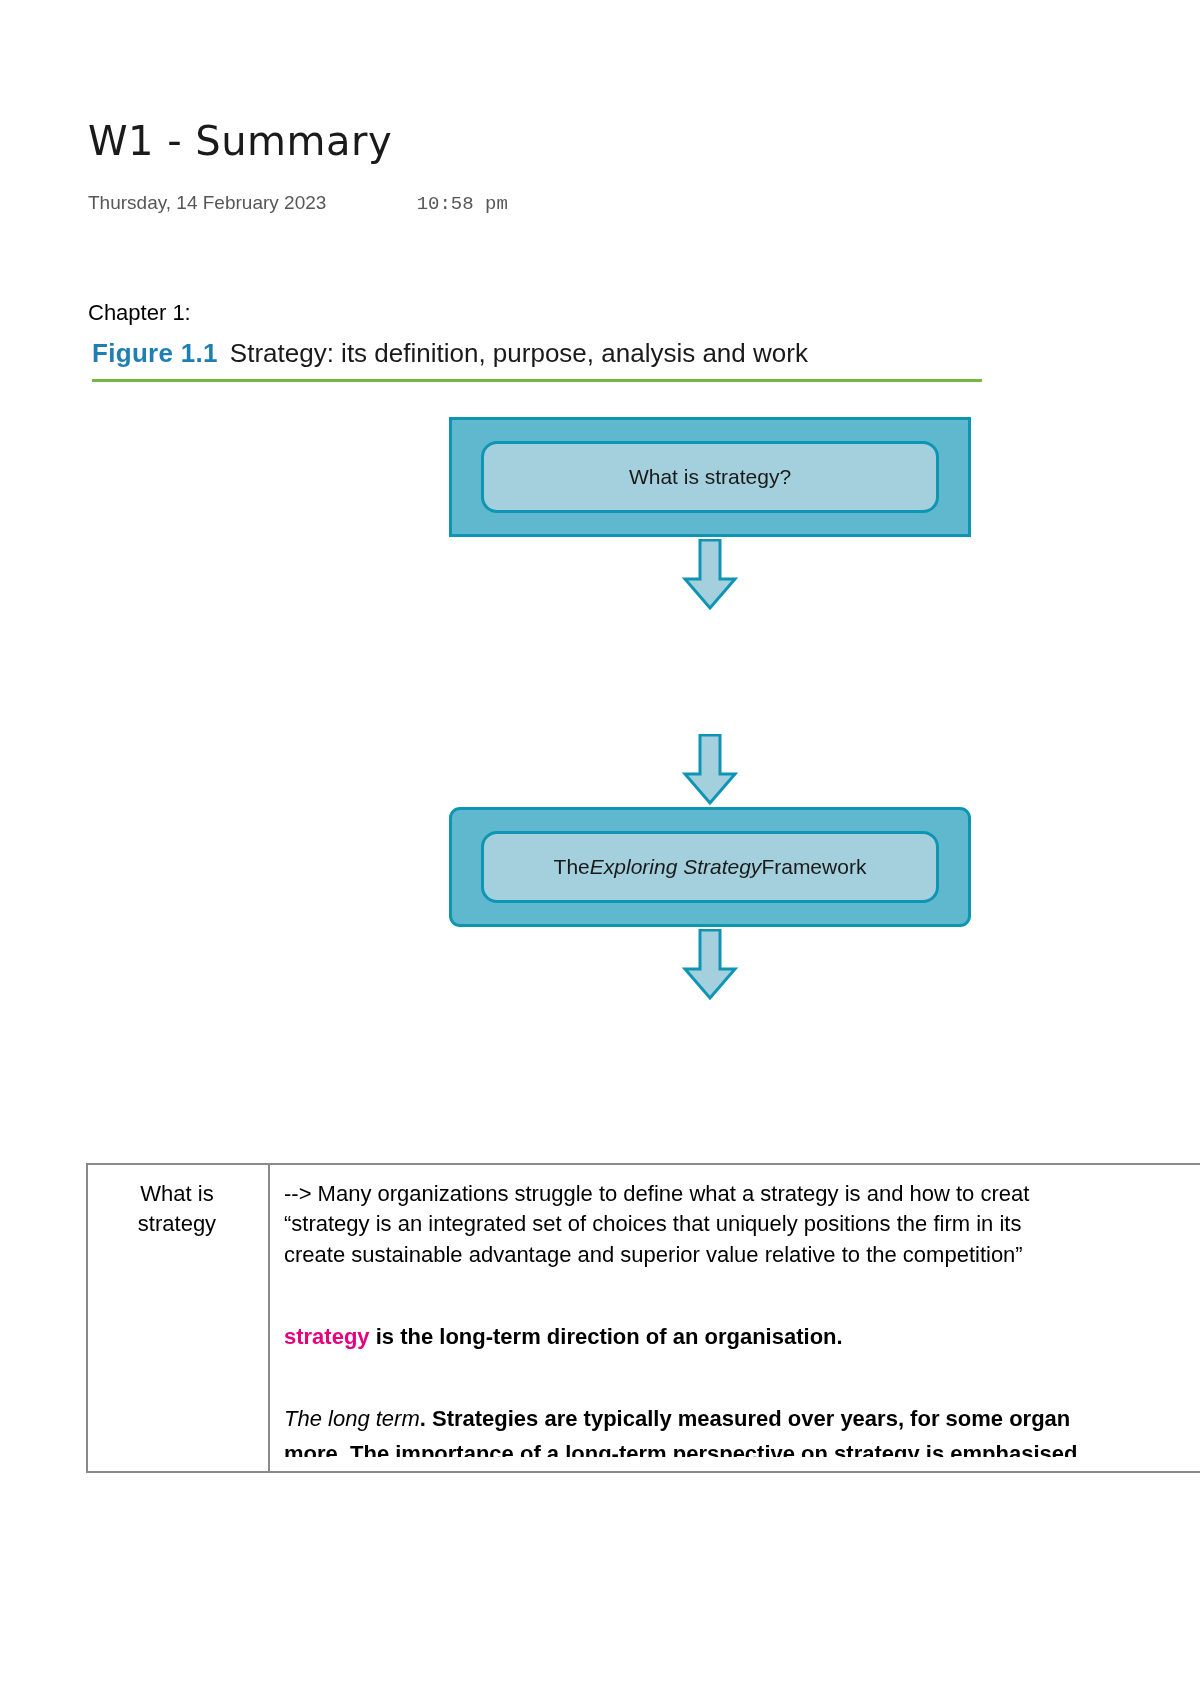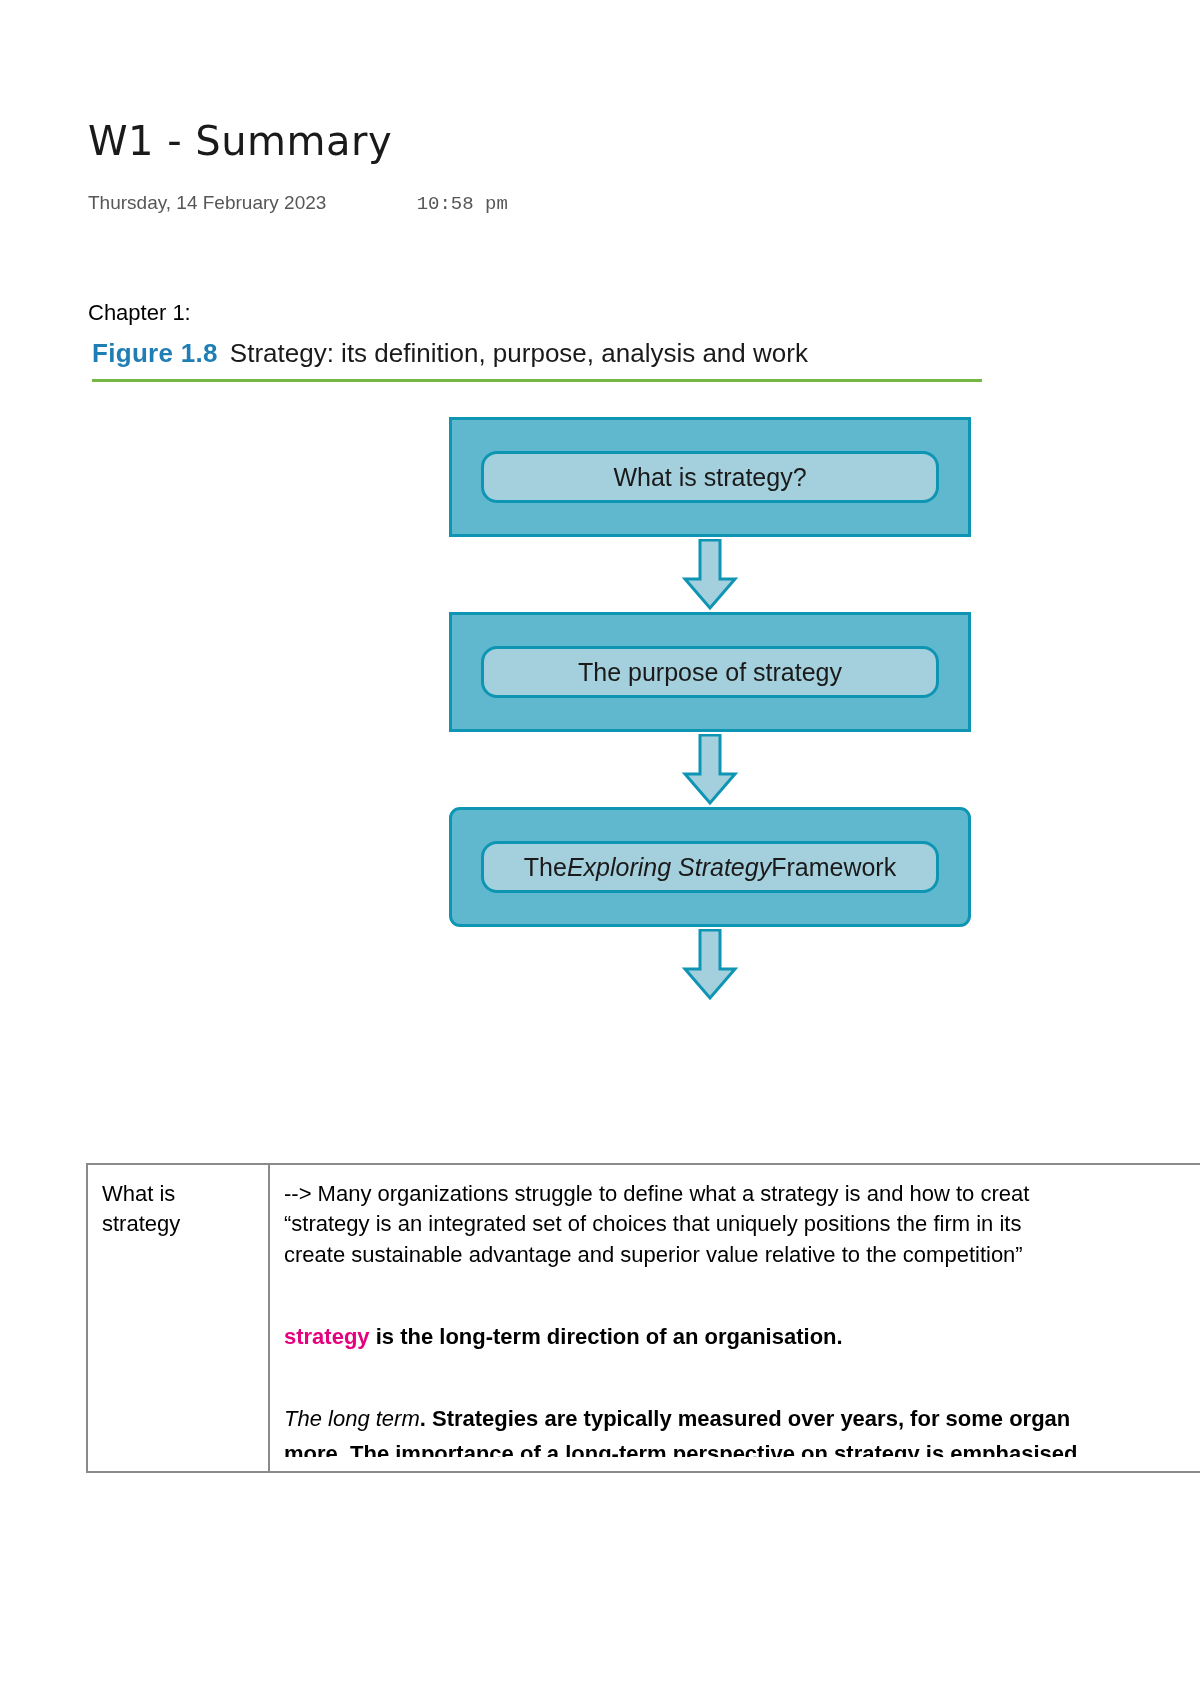--- a/index.html
+++ b/index.html
@@ -88,29 +88,29 @@
     height: 120px;
     background: #5fb8ce;
     border: 3px solid #0e95b4;
     box-sizing: border-box;
     display: flex;
     align-items: center;
     justify-content: center;
   }
   .flow-box-inner {
     width: 458px;
-    height: 52px;
+    height: 72px;
     background: #a4cfdd;
     border: 3px solid #0e95b4;
     border-radius: 16px;
     box-sizing: border-box;
     display: flex;
     align-items: center;
     justify-content: center;
-    font-size: 25px;
+    font-size: 21px;
     color: #1a1a1a;
     font-family: "Liberation Sans", sans-serif;
     text-align: center;
     padding: 0 10px;
   }
   .flow-box-inner em { font-style: italic; }
   .box-1 { top: 0px; }
   .box-2 { top: 195px; }
   .box-3 { top: 390px; border-radius: 11px; }
   .box-4 { top: 585px; }
@@ -140,20 +140,21 @@
     padding: 14px 16px 14px 14px;
     font-size: 22px;
     line-height: 1.38;
     color: #000;
   }
   .col-label { width: 150px; }
   .col-body { width: 1010px; }
   .cell-label {
     font-size: 22px;
     line-height: 1.38;
+    text-align: center;
   }
   .para { margin: 0 0 0 0; white-space: nowrap; }
   .spacer { height: 52px; }
   .kw-pink { color: #e6007e; font-weight: bold; }
   .bold { font-weight: bold; }
   .bi { font-weight: normal; font-style: italic; }
   .fade-line {
     white-space: nowrap;
     font-weight: bold;
   }
@@ -172,37 +173,34 @@
 <div class="page-title">W1 - Summary</div>
 
 <div class="meta-row">
   <span class="meta-date">Thursday, 14 February 2023</span>
   <span class="meta-time">10:58 pm</span>
 </div>
 
 <div class="chapter-label">Chapter 1:</div>
 
 <div class="figure-caption">
-  <span class="fig-num">Figure 1.8</span><span>Strategy: its definition, purpose, analysis and work</span>
+  <span class="fig-num">Figure 1.1</span><span>Strategy: its definition, purpose, analysis and work</span>
 </div>
 <div class="figure-rule"></div>
 
 <div class="diagram">
 
   <div class="flow-box box-1">
     <div class="flow-box-inner">What is strategy?</div>
   </div>
 
   <svg class="flow-arrow arrow-1" viewBox="0 0 60 72">
     <polygon points="20,1 40,1 40,40 55,40 30,69 5,40 20,40" fill="#a4cfdd" stroke="#0e95b4" stroke-width="3"></polygon>
   </svg>
 
-  <div class="flow-box box-2">
-    <div class="flow-box-inner">The purpose of strategy</div>
-  </div>
 
   <svg class="flow-arrow arrow-2" viewBox="0 0 60 72">
     <polygon points="20,1 40,1 40,40 55,40 30,69 5,40 20,40" fill="#a4cfdd" stroke="#0e95b4" stroke-width="3"></polygon>
   </svg>
 
   <div class="flow-box box-3">
     <div class="flow-box-inner">
         <span>The </span>
         <em>Exploring Strategy</em>
         <span> Framework</span>

